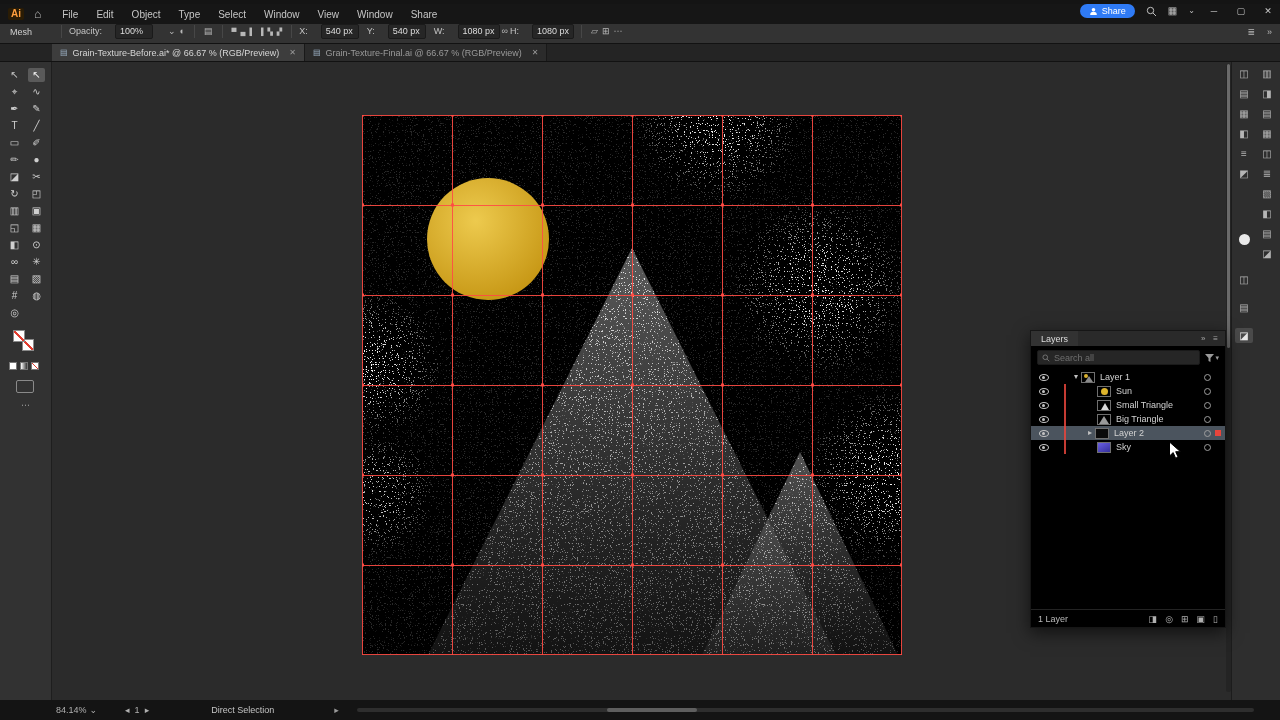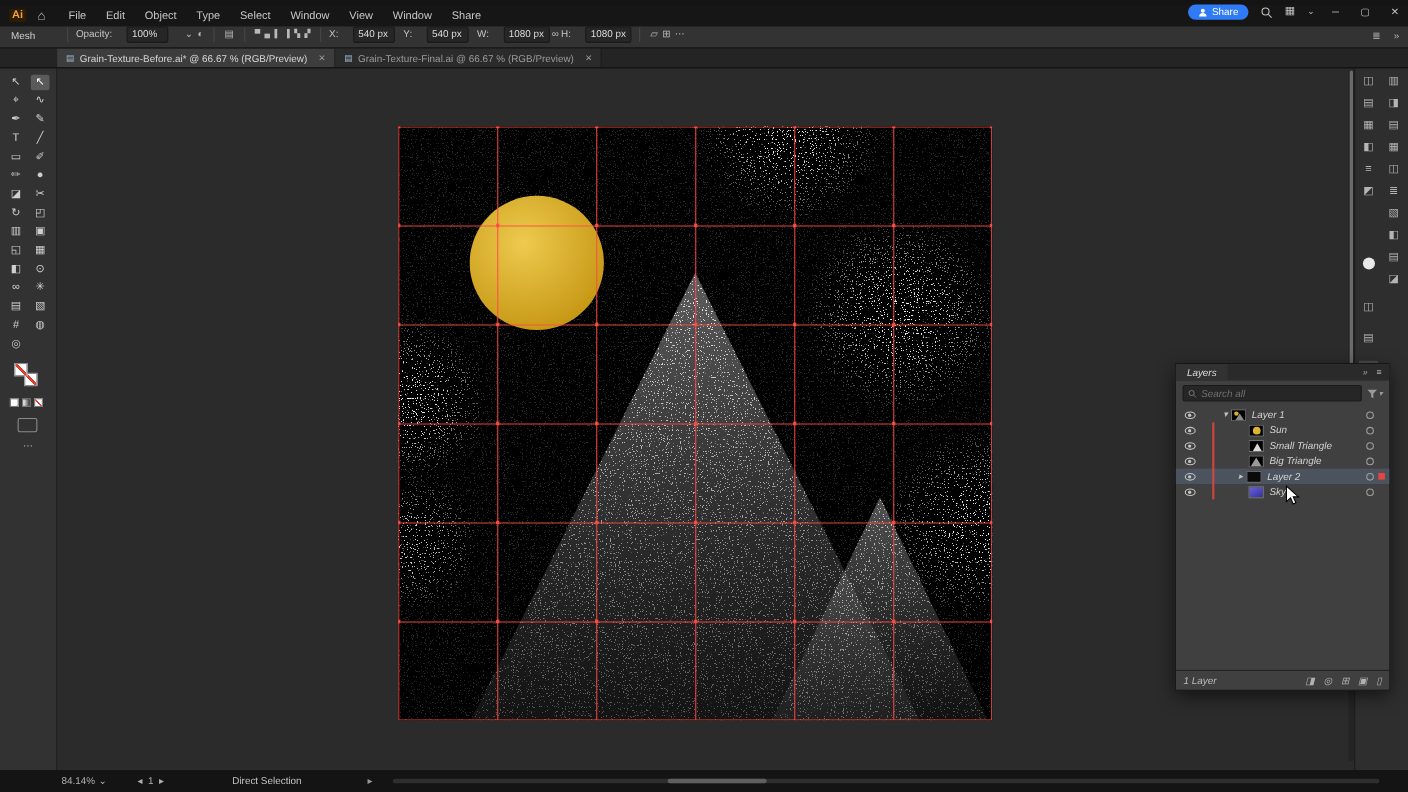--- a/index.html
+++ b/index.html
@@ -76,23 +76,23 @@
   .dock-col.a{left:3px;width:18px;}
   .dock-col.b{left:26px;width:18px;}
   .dock-ic{width:18px;height:15px;display:flex;align-items:center;justify-content:center;
            font-size:10px;color:#b5b5b5;border-radius:2px;line-height:1;}
   .dock-ic.active{background:#4a4a4a;color:#e8e8e8;}
   .dock-lower{position:absolute;left:3px;top:172px;width:18px;display:flex;flex-direction:column;
               gap:13px;align-items:center;}
   .color-ball{width:11px;height:11px;border-radius:50%;background:#e9e9e9;margin-bottom:14px;}
 
   
-  .layers{position:absolute;left:1068px;top:330px;width:196px;height:298px;background:#404040;
+  .layers{position:absolute;left:1030px;top:330px;width:196px;height:298px;background:#000000;
           border:1px solid #161616;box-shadow:0 5px 16px rgba(0,0,0,.6);font-size:9px;z-index:20;
-          box-sizing:border-box;font-style:italic;}
+          box-sizing:border-box;}
   .lp-head{height:15px;background:#2a2a2a;display:flex;align-items:center;}
   .lp-tab{background:#323232;height:100%;display:flex;align-items:center;padding:0 10px;color:#dcdcdc;}
   .lp-headics{margin-left:auto;display:flex;gap:8px;padding-right:7px;color:#a8a8a8;font-size:8px;}
   .lp-searchrow{display:flex;align-items:center;gap:5px;padding:4px 6px 3px;}
   .lp-field{flex:1;height:13px;background:#262626;border:1px solid #1a1a1a;border-radius:2px;
             display:flex;align-items:center;gap:4px;padding:0 4px;}
   .lp-ph{color:#6f6f6f;}
   .lp-funnel{display:flex;align-items:center;gap:1px;color:#9a9a9a;font-size:7px;}
   .lp-rows{position:relative;margin-top:2px;}
   .lrow{display:flex;align-items:center;height:14px;padding-left:8px;color:#d2d2d2;}

